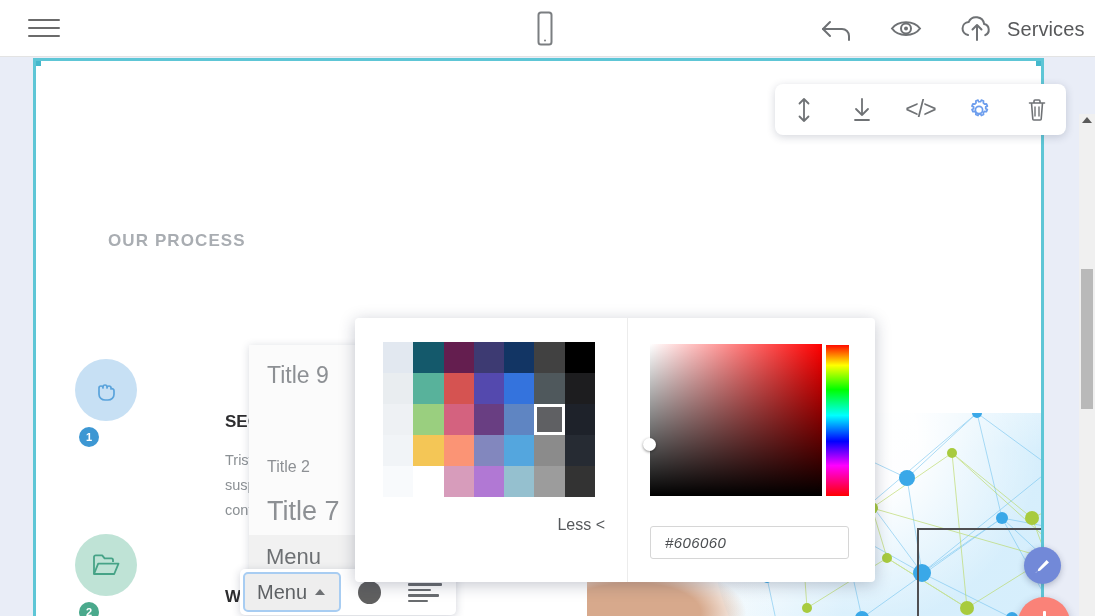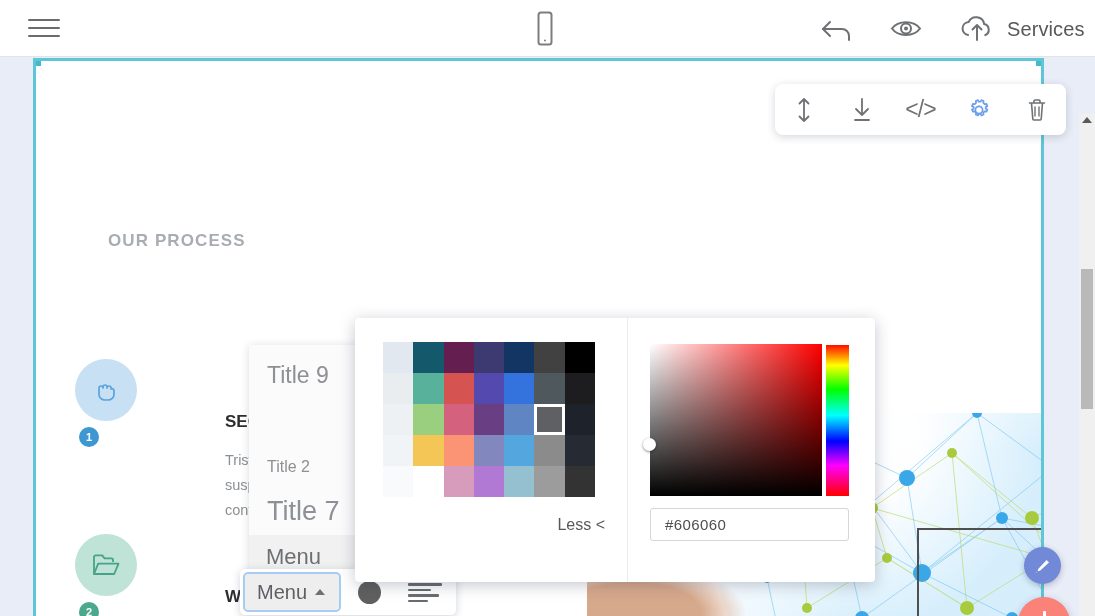--- a/index.html
+++ b/index.html
@@ -207,23 +207,23 @@
   #hue-strip{
     position:absolute;left:198px;top:26px;width:23px;height:152px;cursor:pointer;
     background:linear-gradient(to bottom,
       #ff0000 0%, #ffff00 14%, #00ff00 30%, #00ffff 47%,
       #0000ff 64%, #ff00ff 80%, #ff0000 100%);
   }
   #hue-handle{
     position:absolute;left:198px;top:22px;width:23px;height:5px;background:#ffffff;
   }
   #hex-field{
-    position:absolute;left:22px;top:190px;width:199px;height:33px;
+    position:absolute;left:22px;top:208px;width:199px;height:33px;
     border:1px solid #d6d6d6;border-radius:3px;background:#fff;
-    display:flex;align-items:center;box-sizing:border-box;cursor:text;
+    display:flex;align-items:center;box-sizing:border-box;cursor:text;font-style:italic;
   }
   #hex-value{font-size:15px;color:#4c4f52;padding-left:14px;letter-spacing:.4px;}
 
   
   #fab-brush{
     position:absolute;left:1024px;top:490px;width:37px;height:37px;border-radius:50%;
     background:#7289d8;display:flex;align-items:center;justify-content:center;
     box-shadow:0 2px 6px rgba(40,50,90,.30);cursor:pointer;z-index:35;
   }
   #fab-add{

